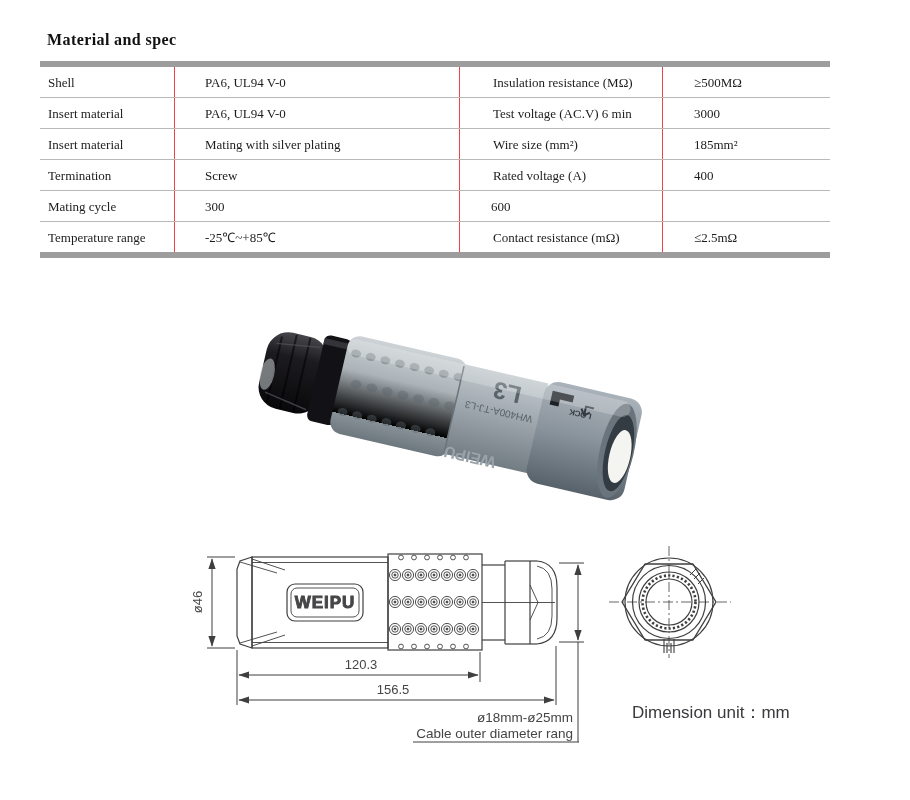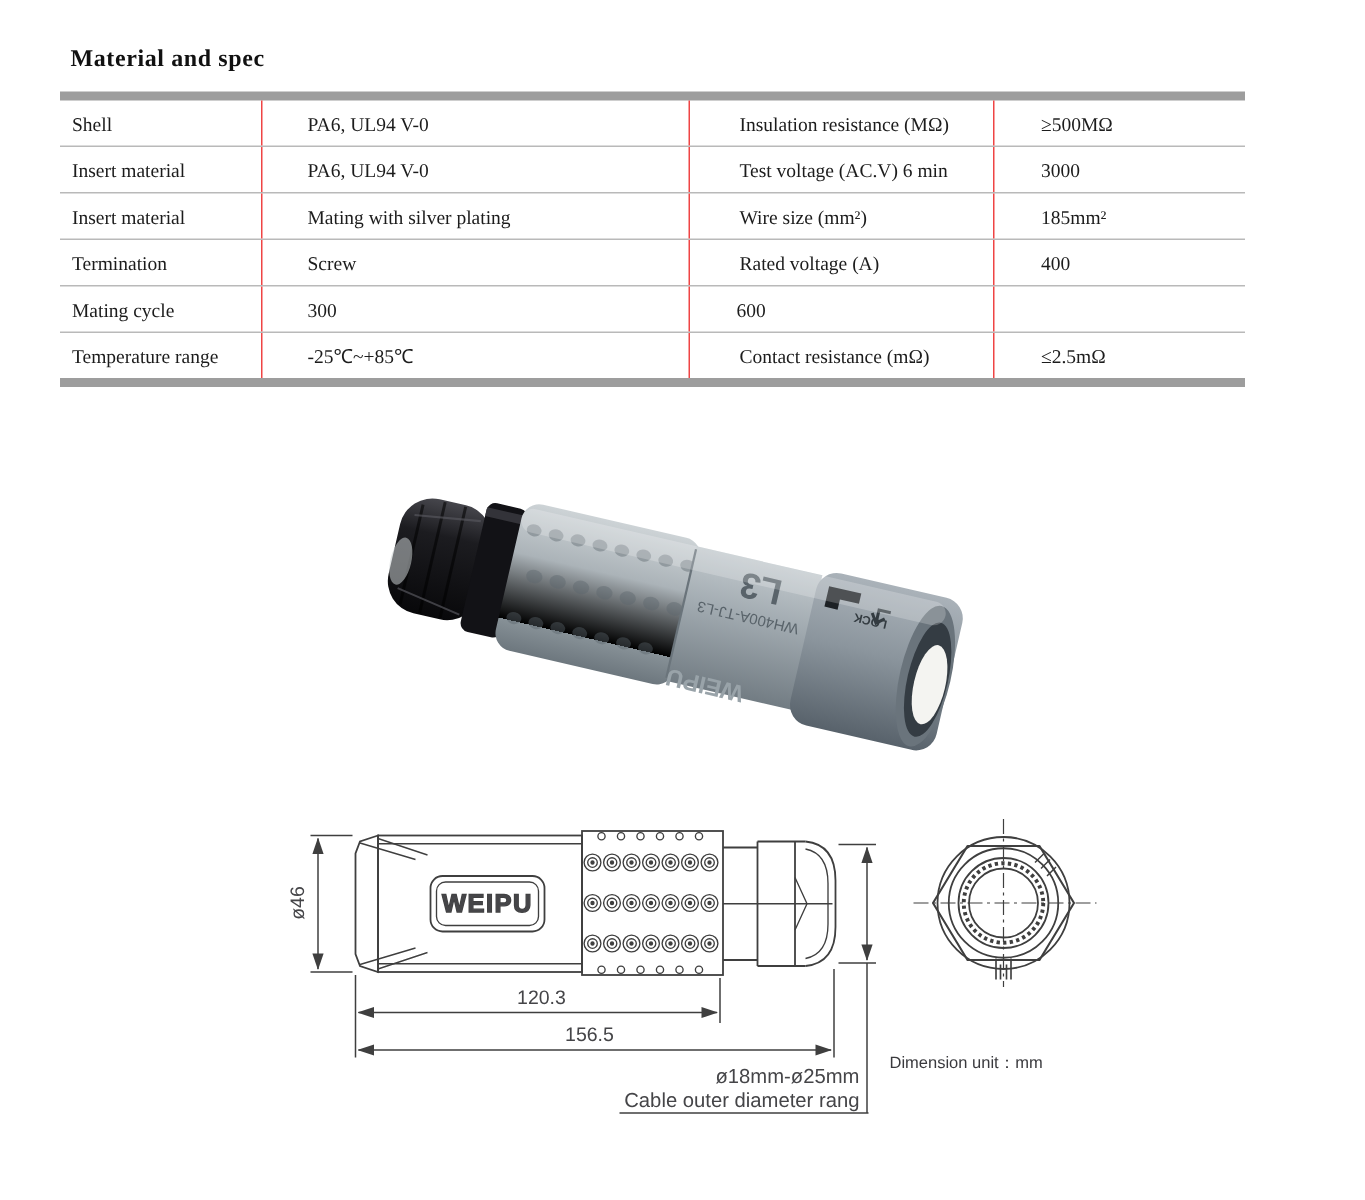--- a/index.html
+++ b/index.html
@@ -17,22 +17,22 @@
         border-right:1px solid #ef4444;white-space:nowrap;overflow:hidden;}
   .cell.c1{padding-left:8px;}
   .cell.c2{padding-left:30px;}
   .cell.c3{padding-left:33px;}
   .cell.c4{padding-left:31px;}
   
   .photo{position:absolute;left:248px;top:314px;}
   
   .drawing{position:absolute;left:185px;top:545px;}
   .drawing text{font-family:"Liberation Sans", sans-serif;fill:#454548;}
-  .unit-note{position:absolute;left:593px;top:701px;font-family:"Liberation Sans", sans-serif;
-             font-size:11px;color:#3a3a3e;}
+  .unit-note{position:absolute;left:632px;top:701px;font-family:"Liberation Sans", sans-serif;
+             font-size:17px;color:#3a3a3e;}
 </style>
 </head>
 <body>
 
 <div class="page">
 
   <h1 class="title">Material and spec</h1>
 
   <div class="spec-table">
     <div class="bar"></div>

